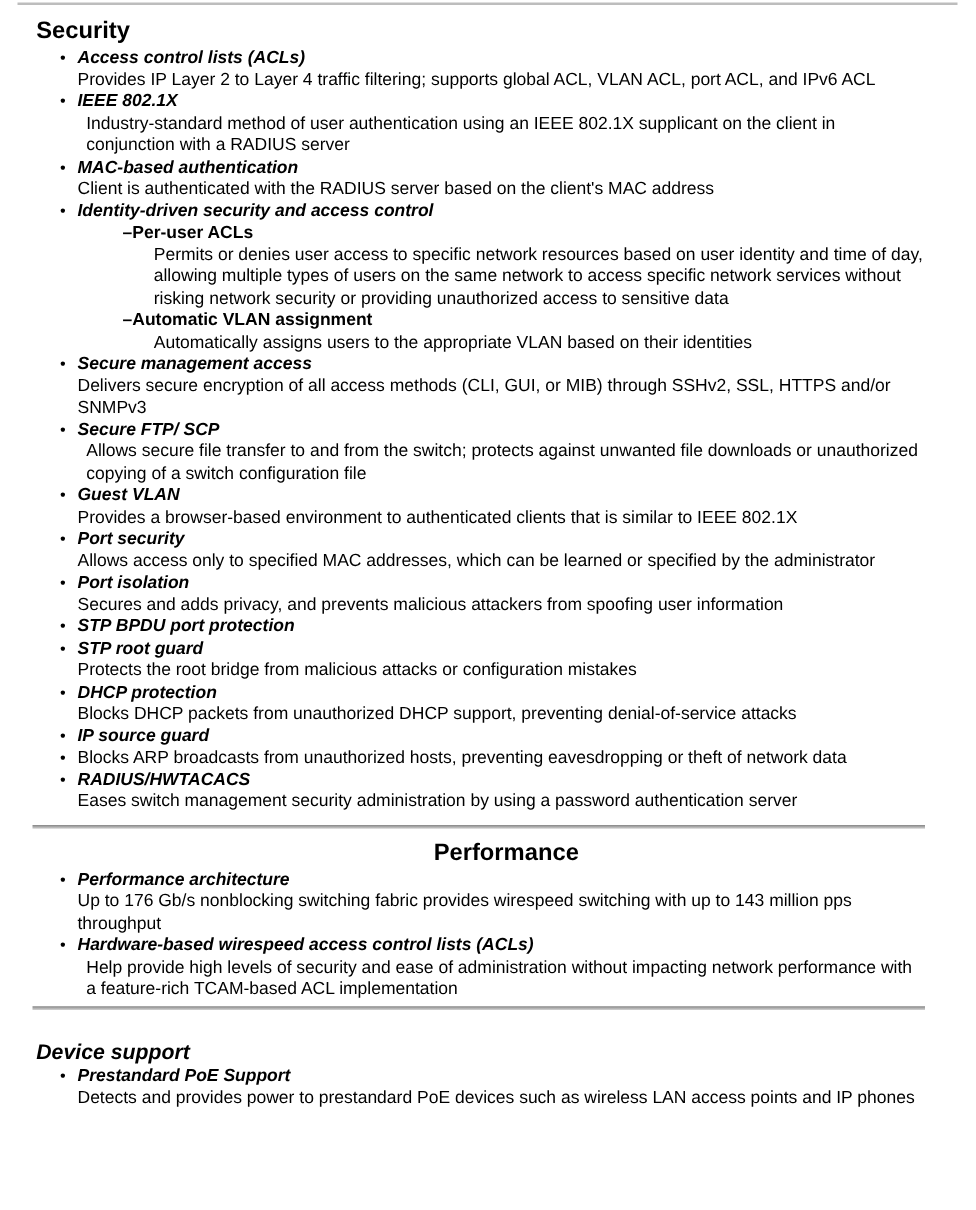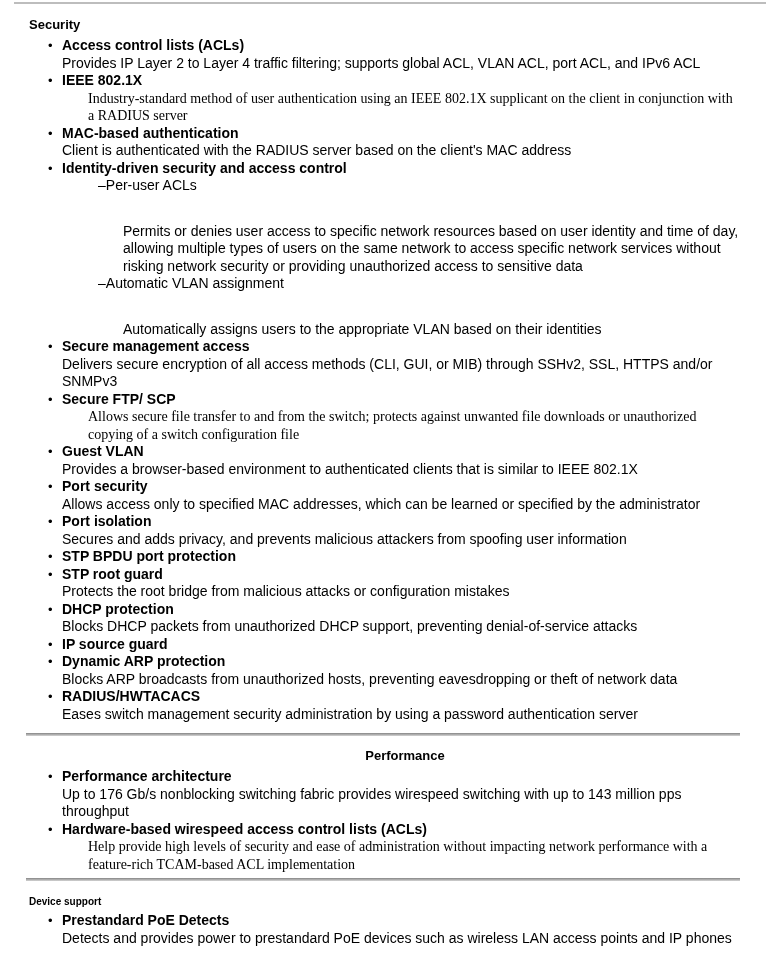--- a/index.html
+++ b/index.html
@@ -21,48 +21,49 @@
     background: #bdbdbd;
     margin: 2px 15px 0 14px;
   }
   .divider {
     height: 3px;
     margin: 10px 41px 0 26px;
     background: linear-gradient(to bottom, #858585, #d4d4d4);
   }
   .divider.second { margin-top: 5px; }
   .sec-heading {
-    font-size: 13px;
+    font-size: 19px;
     line-height: 20px;
     font-weight: bold;
     margin: 11px 0 0 29px;
   }
   .sec-heading.perf { margin-top: 10px; text-align: center; }
   .sec-heading.small {
-    font-size: 10px;
+    font-size: 17px;
     line-height: 17px;
-    margin-top: 12px;
+    margin-top: 25px;
+    font-style: italic;
   }
   .features {
     margin: 2px 0 0 29px;
     width: 711px;
   }
   .item { position: relative; padding-left: 33px; }
   .bullet {
     position: absolute;
     left: 19px;
     top: 0;
     font-size: 13px;
   }
-  .title { font-weight: bold; }
+  .title { font-weight: bold; font-style: italic; }
   .desc { }
-  .desc.ind { margin-left: 26px; font-family: Liberation Serif, serif; }
+  .desc.ind { margin-left: 7px; }
   .sub { margin-left: 36px; }
-  .subline { font-weight: normal; }
-  .subdesc { margin-left: 25px; margin-top: 28px; }
+  .subline { font-weight: bold; }
+  .subdesc { margin-left: 25px; }
 </style>
 </head>
 <body>
 
 <div class="top-rule"></div>
 
 <div class="sec-heading">Security</div>
 <div class="features">
 
   <div class="item">
@@ -143,21 +144,20 @@
     <div class="desc">Blocks DHCP packets from unauthorized DHCP support, preventing denial-of-service attacks</div>
   </div>
 
   <div class="item">
     <span class="bullet">•</span>
     <div class="title">IP source guard</div>
   </div>
 
   <div class="item">
     <span class="bullet">•</span>
-    <div class="title">Dynamic ARP protection</div>
     <div class="desc">Blocks ARP broadcasts from unauthorized hosts, preventing eavesdropping or theft of network data</div>
   </div>
 
   <div class="item">
     <span class="bullet">•</span>
     <div class="title">RADIUS/HWTACACS</div>
     <div class="desc">Eases switch management security administration by using a password authentication server</div>
   </div>
 </div>
 
@@ -179,16 +179,16 @@
   </div>
 </div>
 
 <div class="divider second"></div>
 
 <div class="sec-heading small">Device support</div>
 <div class="features">
 
   <div class="item">
     <span class="bullet">•</span>
-    <div class="title">Prestandard PoE Detects</div>
+    <div class="title">Prestandard PoE Support</div>
     <div class="desc">Detects and provides power to prestandard PoE devices such as wireless LAN access points and IP phones</div>
   </div>
 </div>
 
 </body></html>

